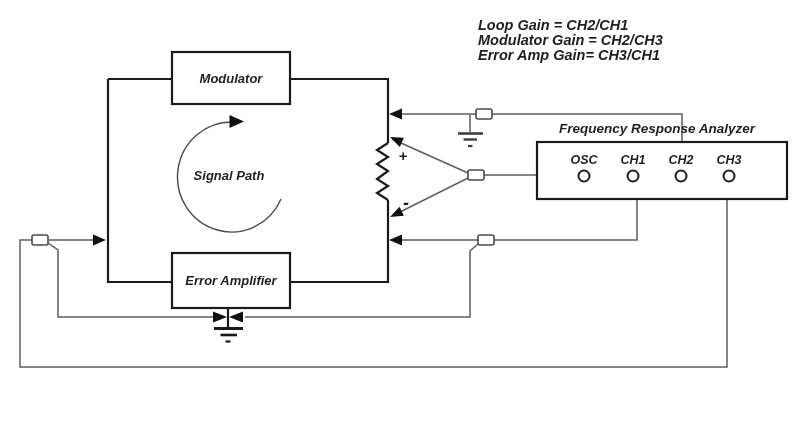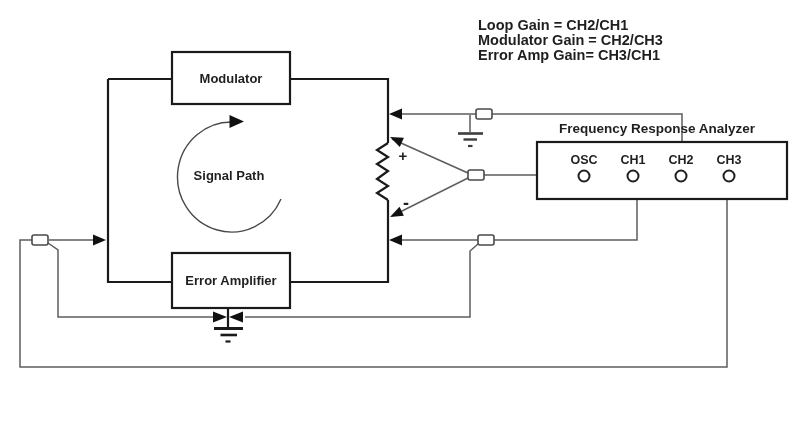--- a/index.html
+++ b/index.html
@@ -9,20 +9,21 @@
     height: 436px;
     overflow: hidden;
     background: #ffffff;
     font-family: "Liberation Sans", sans-serif;
   }
   .stage {
     position: relative;
     width: 800px;
     height: 436px;
     background: #ffffff;
+    font-style: italic;
   }
   svg { position: absolute; left: 0; top: 0; }
   text {
     font-family: "Liberation Sans", sans-serif;
     font-weight: bold;
     fill: #1f1f1f;
   }
   .eq   { font-size: 14.5px; }
   .blk  { font-size: 13px;   text-anchor: middle; }
   .fra  { font-size: 13.5px; text-anchor: middle; }

